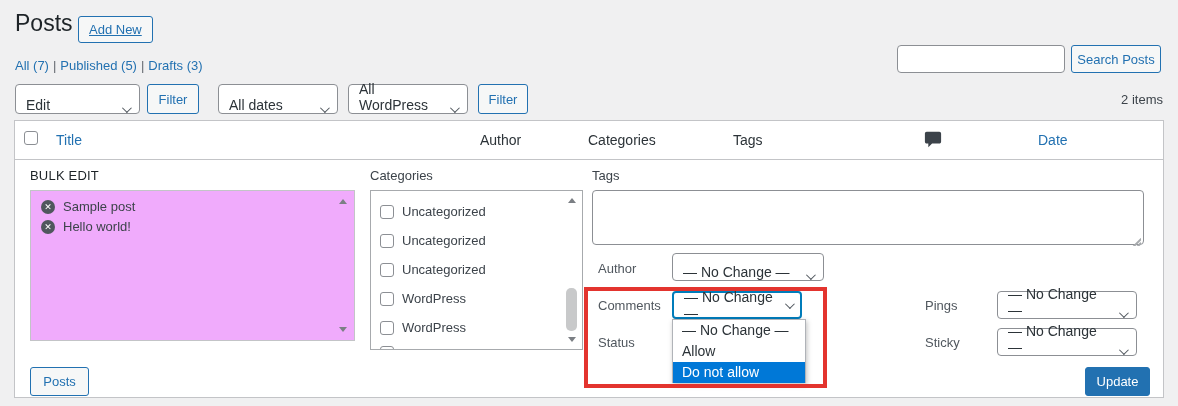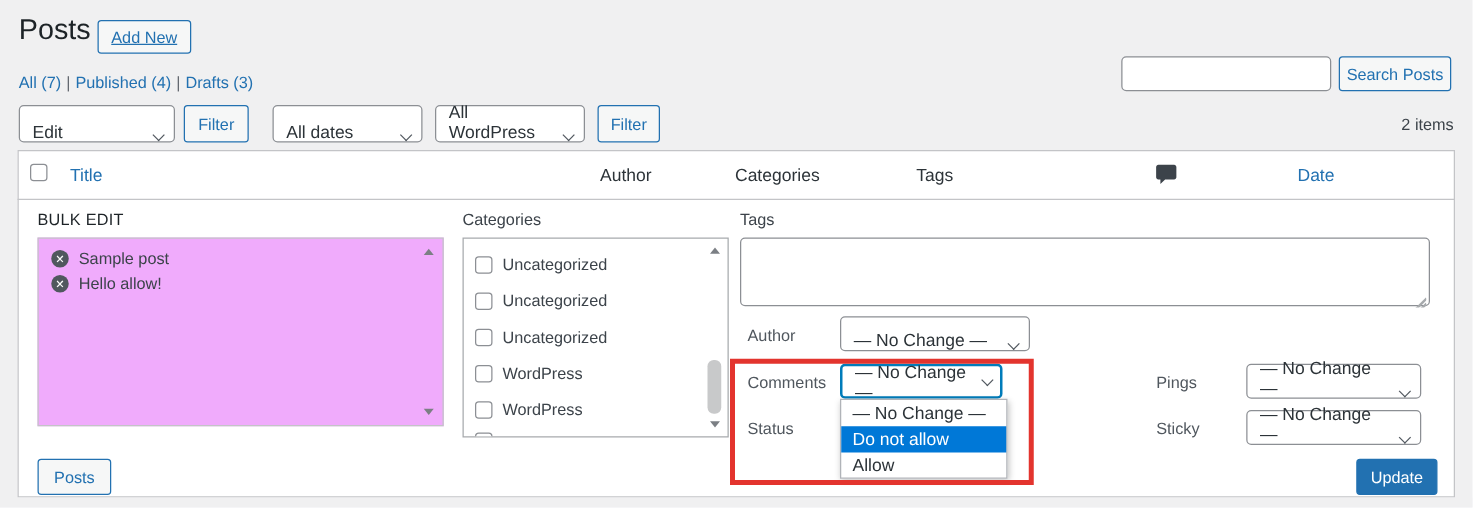--- a/index.html
+++ b/index.html
@@ -122,21 +122,21 @@
 
   .gray-strip { left:0; top:398px; width:1178px; height:8px; background:#f0f0f1; }
 </style>
 </head>
 <body>
 
 <h1 class="abs page-title">Posts</h1>
 <a class="abs add-new-btn">Add New</a>
 
 <div class="abs views">
-  <a>All (7)</a><span class="sep">|</span><a>Published (4)</a><span class="sep">|</span><a>Drafts (3)</a>
+  <a>All (7)</a><span class="sep">|</span><a>Published (5)</a><span class="sep">|</span><a>Drafts (3)</a>
 </div>
 
 <div class="abs select" style="left:15px;top:84px;width:125px;height:30px;">
   <span>Edit</span>
     <span class="chev"></span>
 </div>
 <button class="abs btn-secondary" style="left:147px;top:84px;width:52px;height:30px;">Filter</button>
 <div class="abs select" style="left:218px;top:84px;width:120px;height:30px;">
   <span>All dates</span>
     <span class="chev"></span>
@@ -165,21 +165,21 @@
 
 <div class="abs bulk-legend">BULK EDIT</div>
 
 <div class="abs posts-box">
   <div class="post-item" style="top:8px;">
     <span class="dismiss-icon"></span>
     <span>Sample post</span>
   </div>
   <div class="post-item" style="top:28px;">
     <span class="dismiss-icon"></span>
-    <span>Hello allow!</span>
+    <span>Hello world!</span>
   </div>
   <span class="arr arr-up" style="right:7px;top:8px;"></span>
   <span class="arr arr-down" style="right:7px;bottom:8px;"></span>
 </div>
 
 <span class="abs cats-label">Categories</span>
 <div class="abs cats-box">
   <div class="cat-item" style="top:13px;">
     <span class="checkbox"></span>
     <span>Uncategorized</span>
@@ -221,22 +221,22 @@
     <span class="chev"></span>
 </div>
 
 <span class="abs field-label" style="left:598px;top:298px;">Comments</span>
 <div class="abs focus-select" style="left:672px;top:291px;width:130px;height:28px;">
   <span>— No Change —</span>
     <span class="chev"></span>
 </div>
 <div class="abs dropdown-menu">
   <div class="opt">— No Change —</div>
+  <div class="opt">Allow</div>
   <div class="opt hl">Do not allow</div>
-  <div class="opt">Allow</div>
 </div>
 
 <span class="abs field-label" style="left:598px;top:335px;">Status</span>
 
 <span class="abs field-label" style="left:925px;top:298px;">Pings</span>
 <div class="abs select" style="left:997px;top:291px;width:140px;height:28px;">
   <span>— No Change —</span>
     <span class="chev"></span>
 </div>
 <span class="abs field-label" style="left:925px;top:335px;">Sticky</span>

